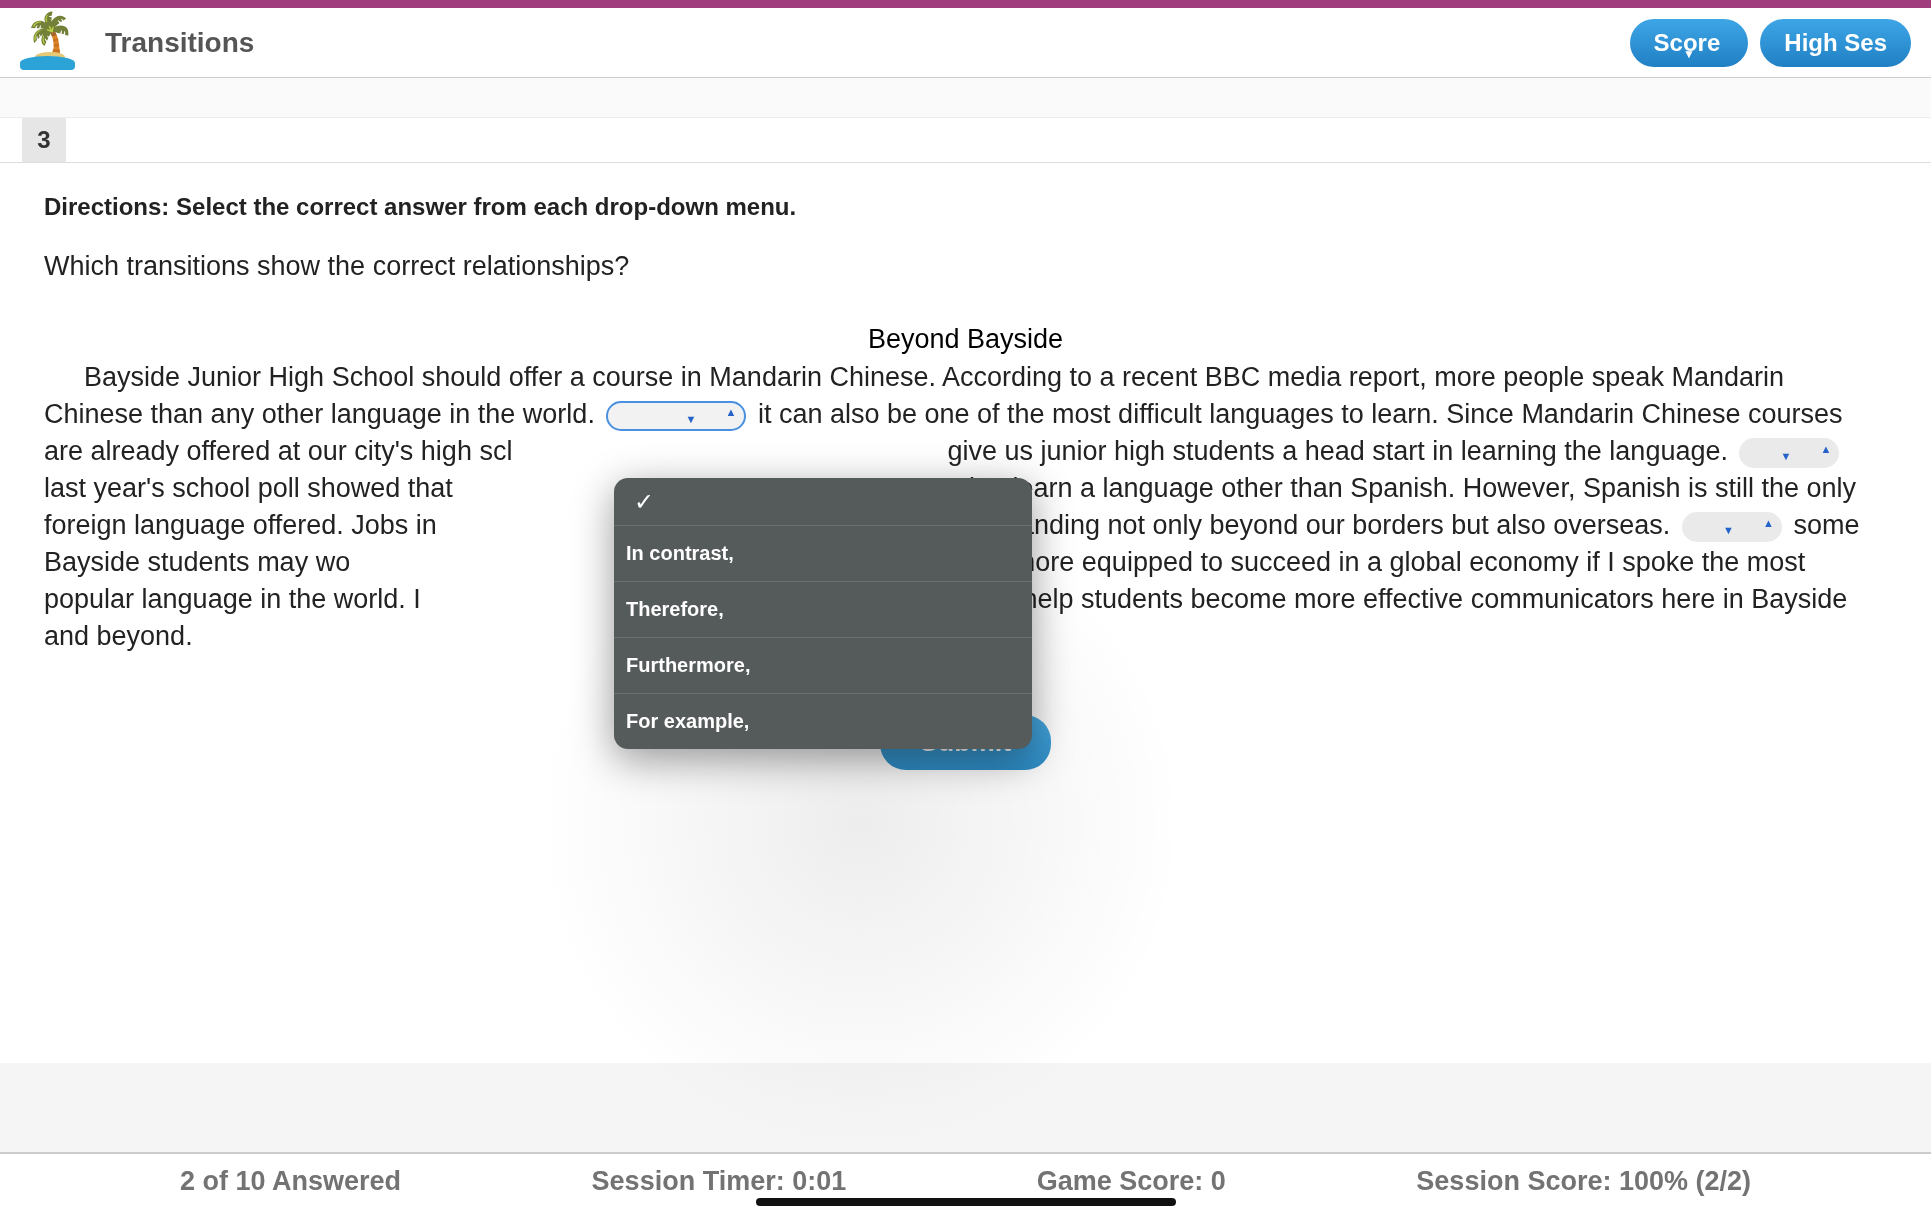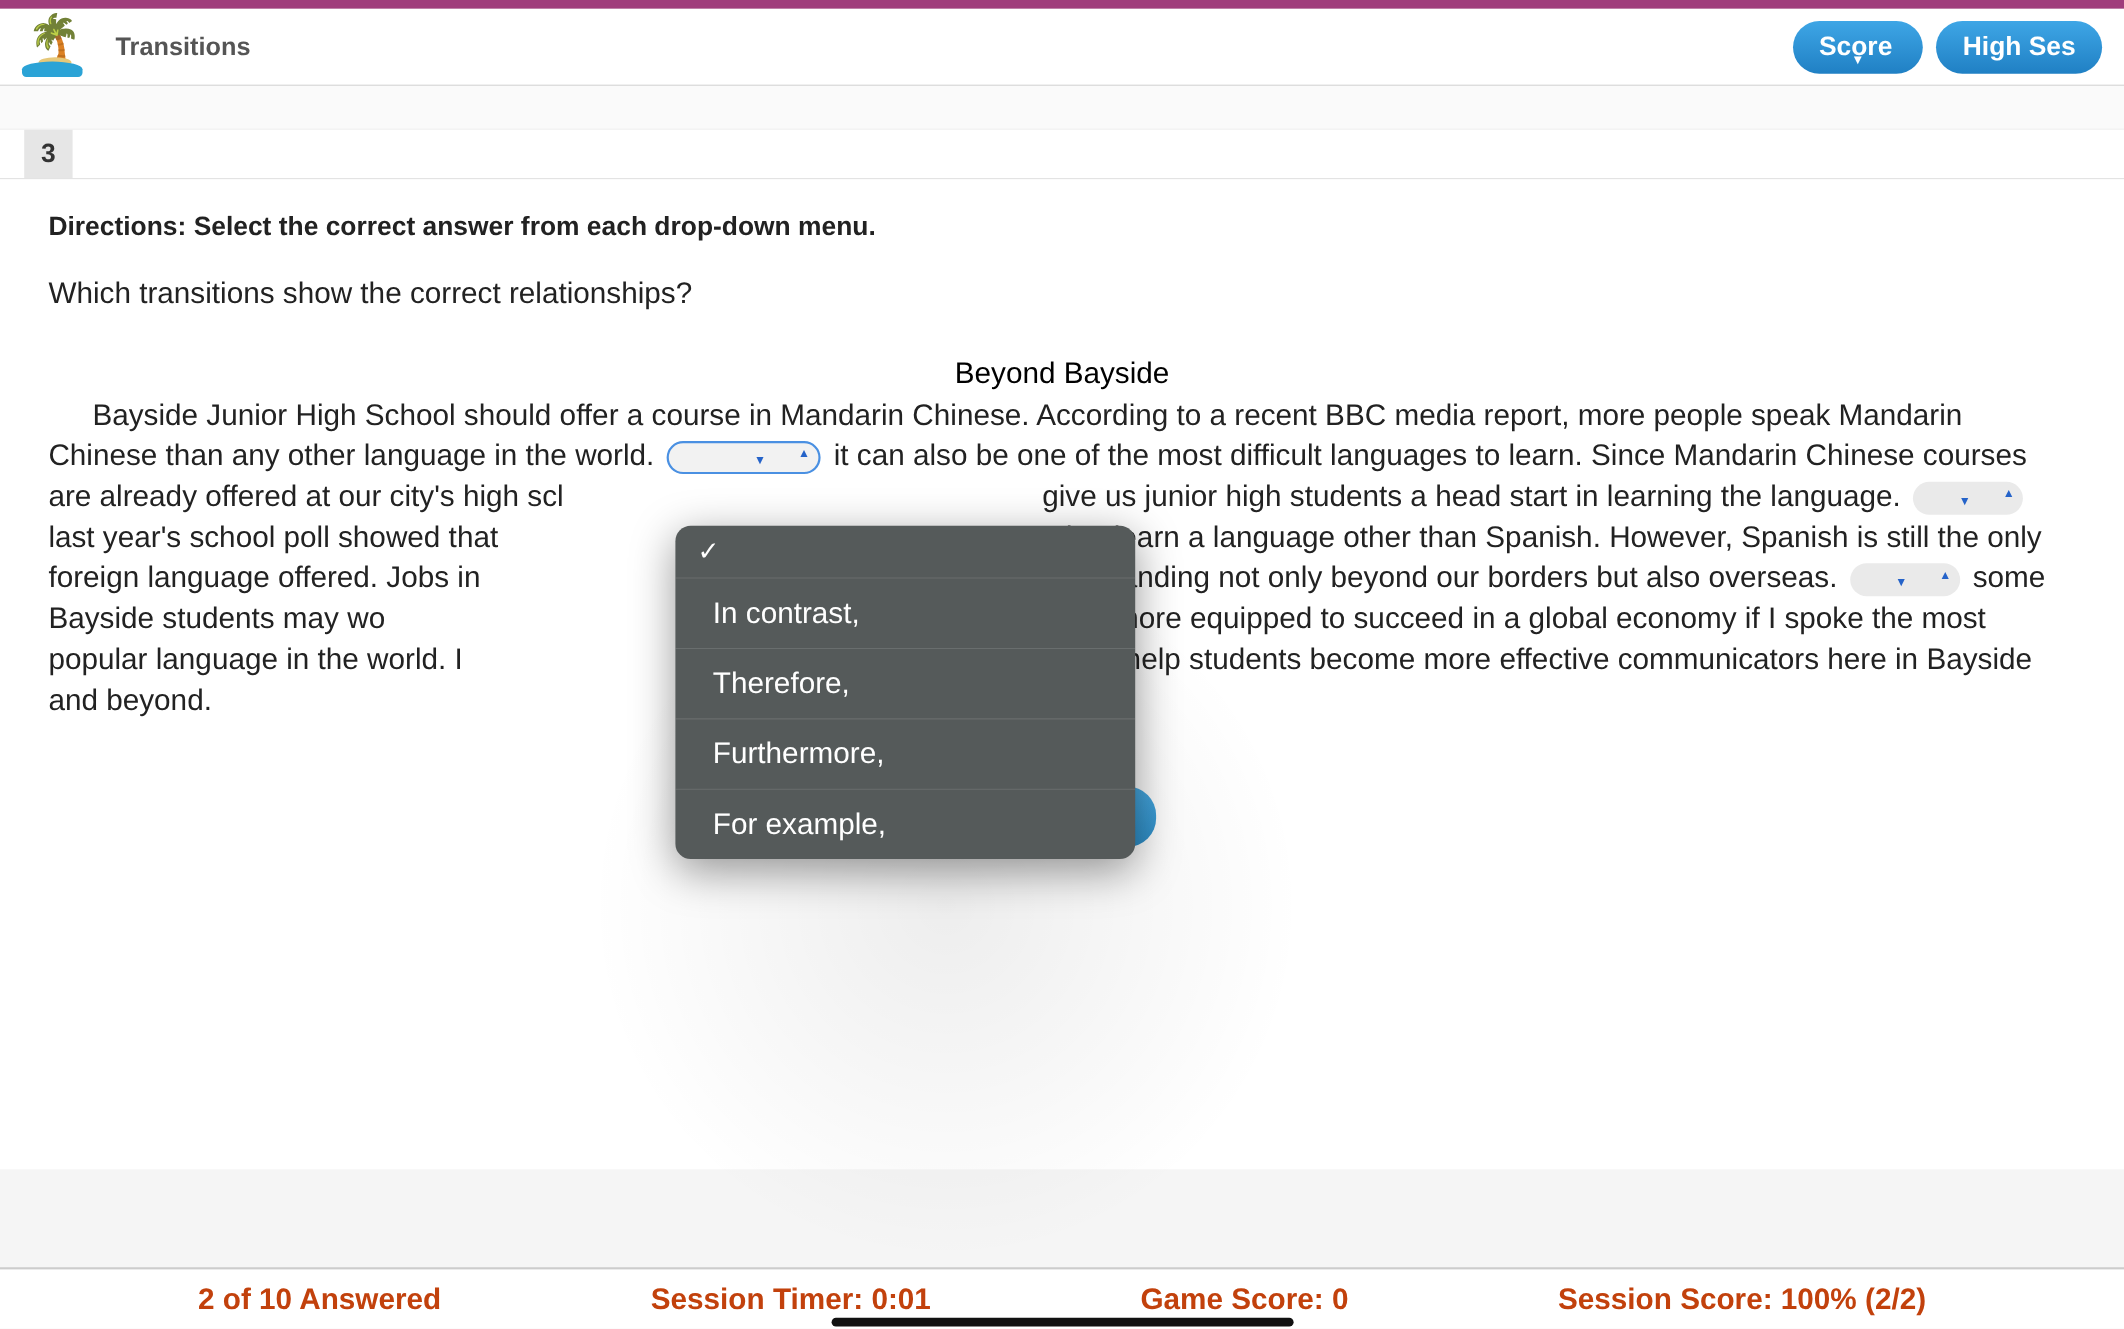--- a/index.html
+++ b/index.html
@@ -48,21 +48,21 @@
   .sand {
     position: absolute;
     bottom: 8px;
     left: 15px;
     width: 30px;
     height: 10px;
     background: #e6c879;
     border-radius: 50%;
   }
   .header-title {
-    font-size: 23px;
+    font-size: 28px;
     font-weight: bold;
     color: #555;
     flex: 1;
   }
   .header-buttons { display: flex; gap: 12px; }
   .pill-btn {
     background: linear-gradient(#3ea6e6, #2080c4);
     color: #fff;
     border: none;
     border-radius: 24px;
@@ -165,21 +165,21 @@
     right: 0;
     height: 56px;
     background: #fff;
     border-top: 2px solid #ccc;
     display: flex;
     align-items: center;
     justify-content: space-between;
     padding: 0 180px;
     font-size: 27px;
     font-weight: bold;
-    color: #c2410c;
+    color: #737373;
   }
   .dropdown-popup {
     position: absolute;
     left: 614px;
     top: 478px;
     width: 418px;
     background: #555a5a;
     border-radius: 14px;
     box-shadow: 0 10px 40px rgba(0,0,0,0.4);
     overflow: hidden;
@@ -188,24 +188,25 @@
   }
   .dropdown-header {
     height: 48px;
     display: flex;
     align-items: center;
     padding: 0 20px;
     border-bottom: 1px solid rgba(255,255,255,0.12);
     font-size: 24px;
   }
   .dropdown-option {
-    padding: 16px 34px;
-    font-size: 27px;
+    padding: 16px 12px;
+    font-size: 20px;
     border-bottom: 1px solid rgba(255,255,255,0.12);
     cursor: pointer;
+    font-weight: bold;
   }
   .dropdown-option:last-child { border-bottom:none; }
   .bottom-handle {
     position: absolute;
     bottom: 2px;
     left: 50%;
     transform: translateX(-50%);
     width: 420px;
     height: 8px;
     background: #111;

